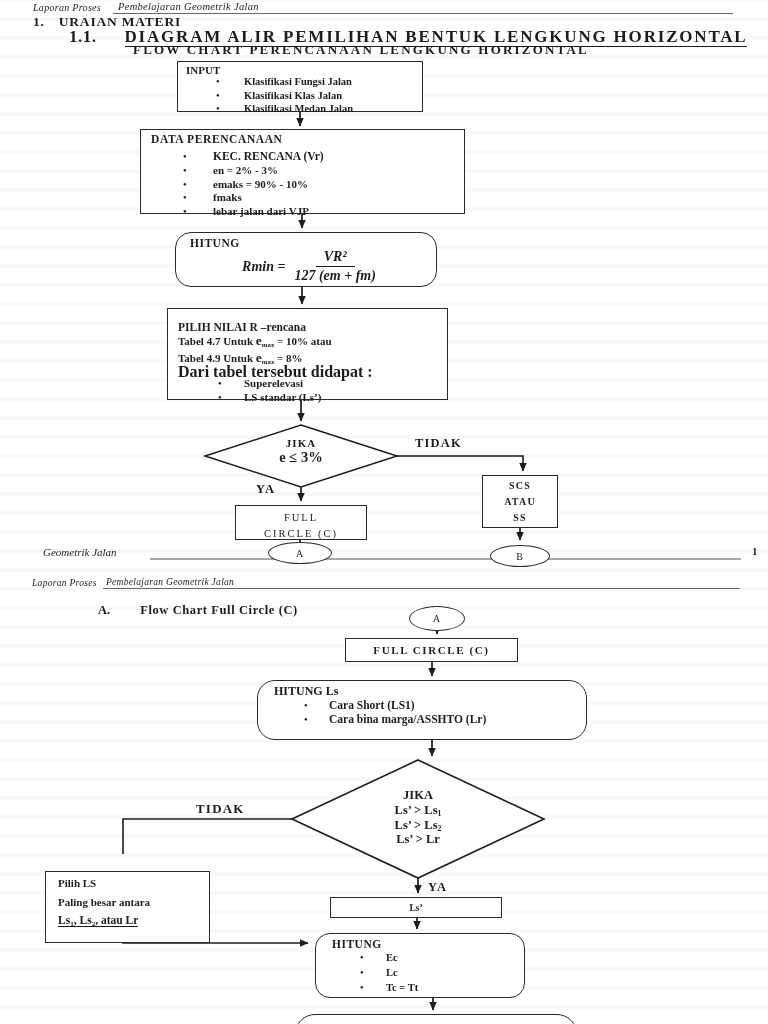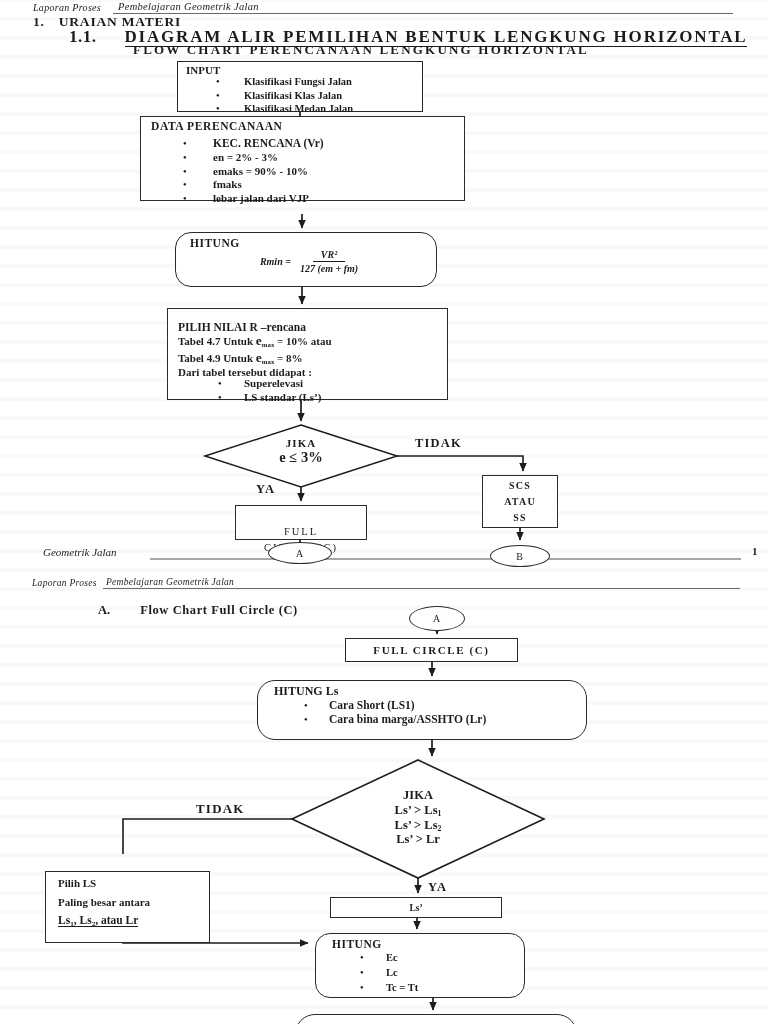--- a/index.html
+++ b/index.html
@@ -97,21 +97,21 @@
           <span class="dot" style="width:28px;"></span>
           <span>Klasifikasi Klas Jalan</span>
         </li>
       <li>
           <span class="dot" style="width:28px;"></span>
           <span>Klasifikasi Medan Jalan</span>
         </li>
     </ul>
   </div>
 
-  <div class="box" style="left:140px;top:116px;width:325px;height:85px;padding:3px 6px 0 10px;">
+  <div class="box" style="left:140px;top:129px;width:325px;height:85px;padding:3px 6px 0 10px;">
     <div class="b" style="font-size:11.5px;letter-spacing:0.6px;">DATA PERENCANAAN</div>
     <ul class="fl" style="font-size:11px;line-height:11.8px;margin-left:32px;margin-top:6px;">
       <li>
           <span class="dot" style="width:30px;"></span>
           <span style="font-size:11.5px;">KEC. RENCANA (Vr)</span>
         </li>
       <li>
           <span class="dot" style="width:30px;"></span>
           <span>en = 2% - 3%</span>
         </li>
@@ -125,34 +125,34 @@
         </li>
       <li>
           <span class="dot" style="width:30px;"></span>
           <span>lebar jalan dari VJP</span>
         </li>
     </ul>
   </div>
 
   <div class="box round" style="left:175px;top:232px;width:262px;height:55px;padding:4px 8px 0 14px;">
     <div class="b" style="font-size:11.5px;letter-spacing:0.5px;">HITUNG</div>
-    <div style="display:flex;justify-content:center;align-items:center;gap:9px;font-size:10px;font-weight:bold;margin-top:0;">
+    <div style="display:flex;justify-content:center;align-items:center;gap:9px;font-size:14px;font-weight:bold;margin-top:0;">
       <span class="i">Rmin =</span>
       <span class="frac">
         <span class="fnum">VR²</span>
         <span class="fden">127 (em + fm)</span>
       </span>
     </div>
   </div>
 
   <div class="box" style="left:167px;top:308px;width:281px;height:92px;padding:12px 6px 0 10px;font-weight:bold;">
     <div style="font-size:11.5px;">PILIH NILAI R –rencana</div>
     <div style="font-size:11px;line-height:15.5px;"><span>Tabel 4.7 Untuk </span><span style="font-size:13.5px;">e</span><sub>max</sub><span> = 10% atau</span></div>
     <div style="font-size:11px;line-height:15.5px;"><span>Tabel 4.9 Untuk </span><span style="font-size:13.5px;">e</span><sub>max</sub><span> = 8%</span></div>
-    <div style="font-size:11px;line-height:12px;">Dari tabel tersebut didapat :</div>
+    <div style="font-size:16px;line-height:12px;">Dari tabel tersebut didapat :</div>
     <ul class="fl" style="font-size:11px;line-height:11.5px;margin-left:40px;">
       <li>
           <span class="dot" style="width:26px;"></span>
           <span>Superelevasi</span>
         </li>
       <li>
           <span class="dot" style="width:26px;"></span>
           <span>LS standar (Ls’)</span>
         </li>
     </ul>
@@ -165,21 +165,21 @@
 
   <div class="branch" style="left:415px;top:436px;">TIDAK</div>
   <div class="branch" style="left:256px;top:482px;">YA</div>
 
   <div class="box" style="left:482px;top:475px;width:76px;height:53px;display:flex;flex-direction:column;justify-content:space-around;align-items:center;font-size:10px;letter-spacing:1.2px;font-weight:600;padding:2px 0;">
     <span>SCS</span>
     <span>ATAU</span>
     <span>SS</span>
   </div>
 
-  <div class="box" style="left:235px;top:505px;width:132px;height:35px;text-align:center;font-size:10.5px;letter-spacing:2px;line-height:16px;padding-top:18px;">
+  <div class="box" style="left:235px;top:505px;width:132px;height:35px;text-align:center;font-size:10.5px;letter-spacing:2px;line-height:16px;padding-top:4px;">
     <div>FULL</div>
     <div>CIRCLE (C)</div>
   </div>
 
   <div class="ellipse" style="left:268px;top:542px;width:64px;height:22px;">
       <span>A</span>
     </div>
   <div class="ellipse" style="left:490px;top:545px;width:60px;height:22px;">
       <span>B</span>
     </div>

